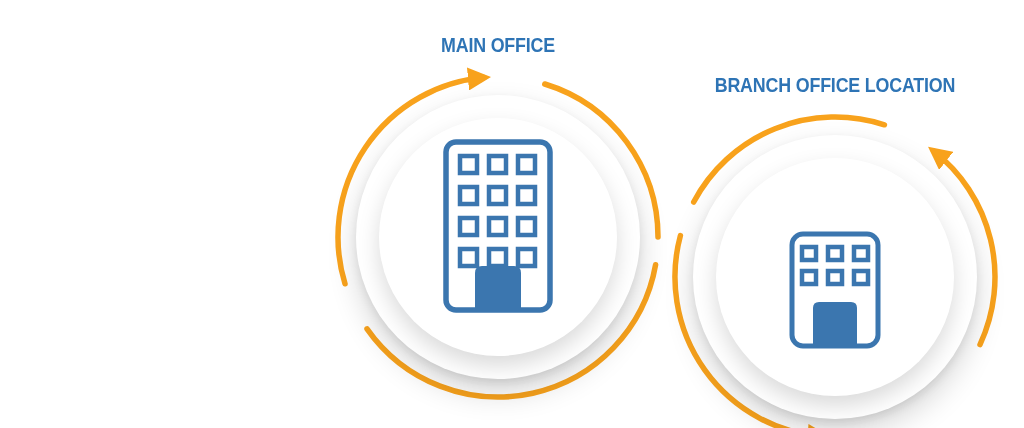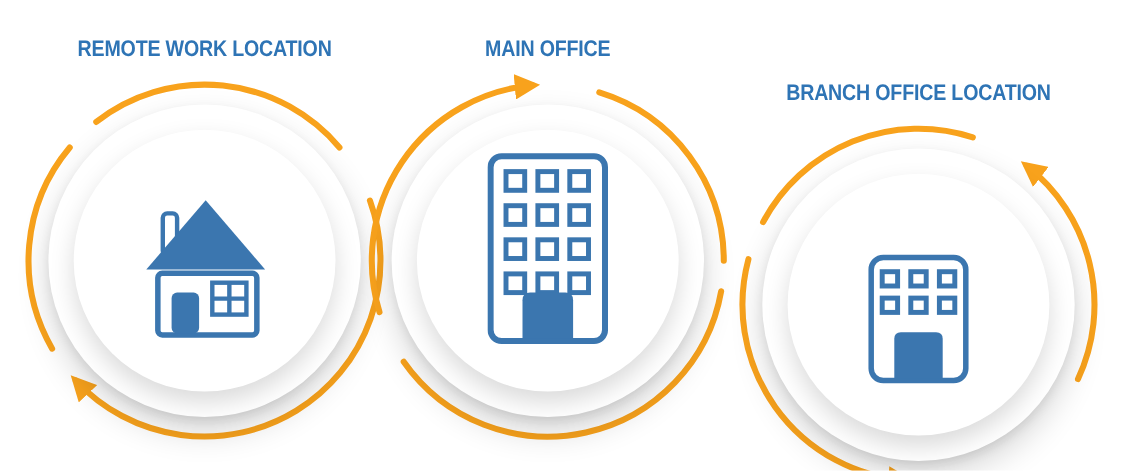--- a/index.html
+++ b/index.html
@@ -58,41 +58,20 @@
 <svg width="0" height="0" style="position:absolute" aria-hidden="true">
   <defs>
     <marker id="arrow" viewBox="0 0 10 10" refX="7" refY="5" markerWidth="4.2" markerHeight="4.2" orient="auto" markerUnits="strokeWidth">
       <path d="M0,0 L10,5 L0,10 Z" class="arrowhead"></path>
     </marker>
   </defs>
 </svg>
 
 <div class="canvas">
 
-  <div class="unit u0">
-    <div class="loc-label">REMOTE WORK LOCATION</div>
-    <svg class="ring" viewBox="0 0 340 340">
-      <path d="M 71.5 43.9 A 160 160 0 0 1 292.6 67.1"></path>
-      <path d="M 320.3 115.3 A 160 160 0 0 1 53.0 279.1" marker-end="url(#arrow)"></path>
-      <path d="M 31.4 250.0 A 160 160 0 0 1 47.4 67.1"></path>
-    </svg>
-    <div class="circle-outer">
-      <div class="circle-inner">
-        <svg class="icon-house" width="110" height="128" viewBox="0 0 110 128">
-          <rect class="b-fillwhite" x="17" y="13" width="13" height="38" rx="4" stroke-width="4"></rect>
-          <rect class="b-fillwhite" x="12.5" y="67.5" width="90" height="56" rx="4" stroke-width="5"></rect>
-          <path class="b-fill" d="M56 1 L110 64 L2 64 Z" stroke="var(--icon-blue)" stroke-width="4" stroke-linejoin="round"></path>
-          <rect class="b-fill" x="25" y="85" width="25" height="37" rx="5"></rect>
-          <rect class="b-fillwhite" x="62" y="76" width="31" height="29" stroke-width="4"></rect>
-          <line x1="77.5" y1="76" x2="77.5" y2="105" stroke="var(--icon-blue)" stroke-width="4"></line>
-          <line x1="62" y1="90.5" x2="93" y2="90.5" stroke="var(--icon-blue)" stroke-width="4"></line>
-        </svg>
-      </div>
-    </div>
-  </div>
 
   <div class="unit u1">
     <div class="loc-label">MAIN OFFICE</div>
     <svg class="ring" viewBox="0 0 340 340">
       <path d="M 17.0 216.8 A 160 160 0 0 1 156.1 10.6" marker-end="url(#arrow)"></path>
       <path d="M 216.8 17.0 A 160 160 0 0 1 330.0 170.0"></path>
       <path d="M 327.6 197.8 A 160 160 0 0 1 39.0 261.8"></path>
     </svg>
     <div class="circle-outer">
       <div class="circle-inner">

